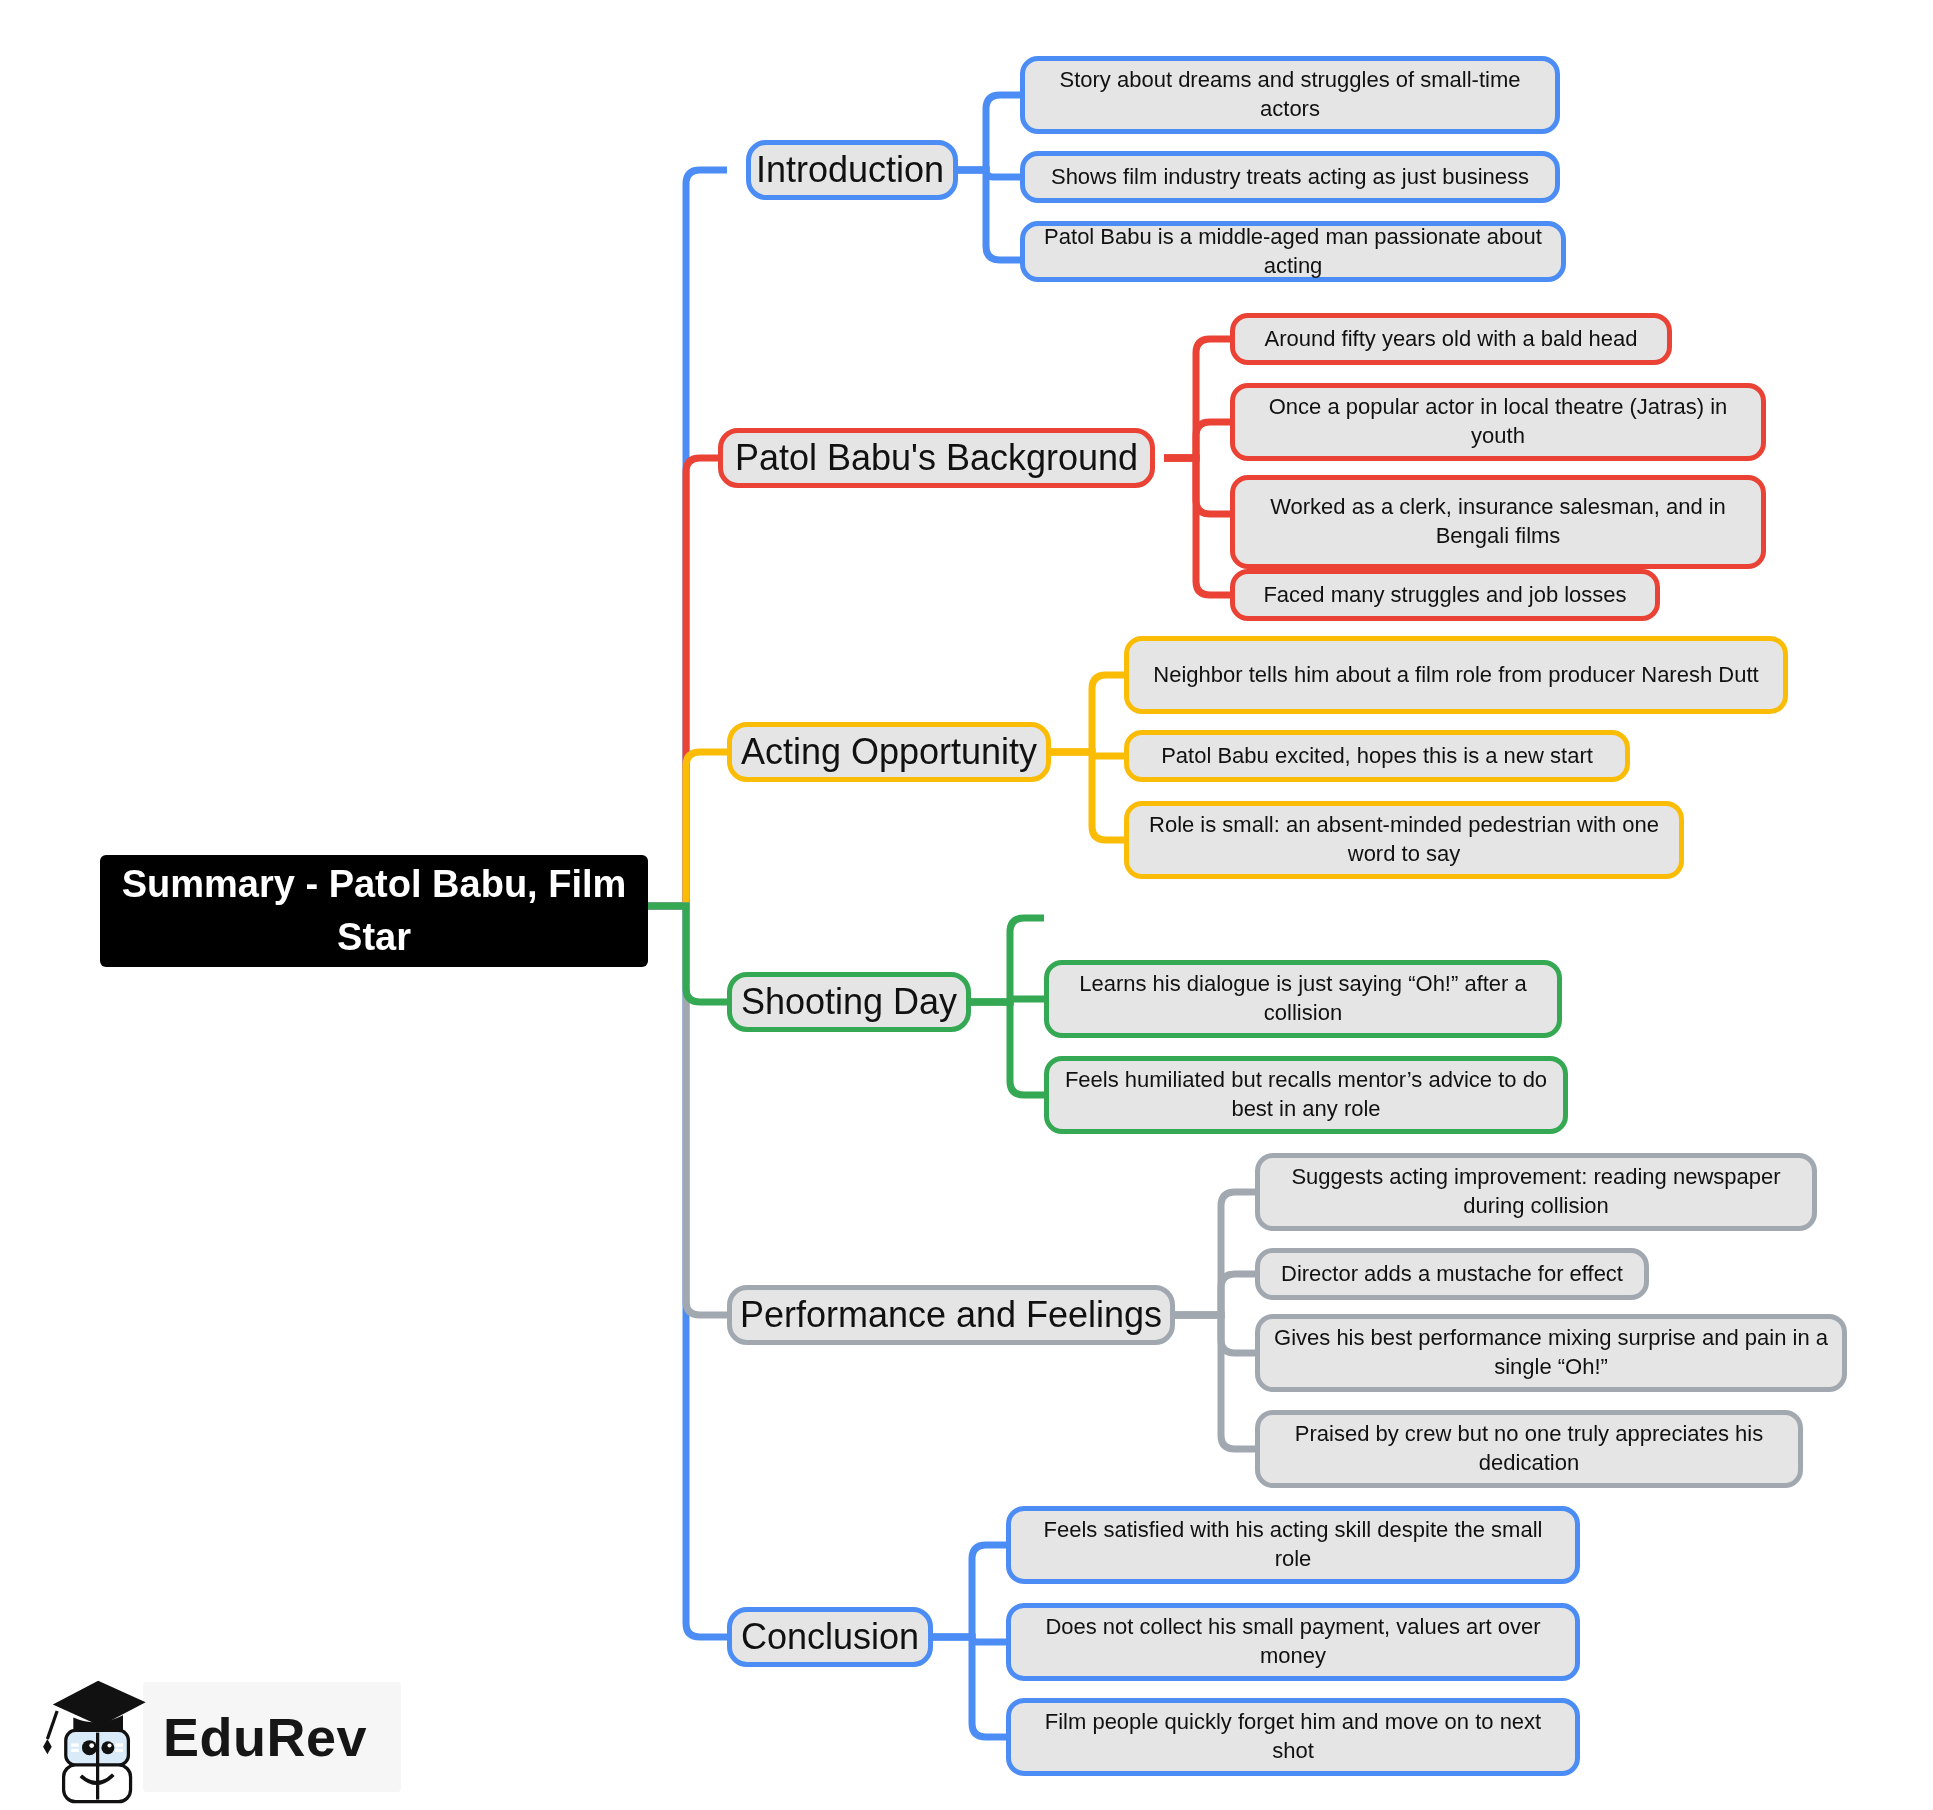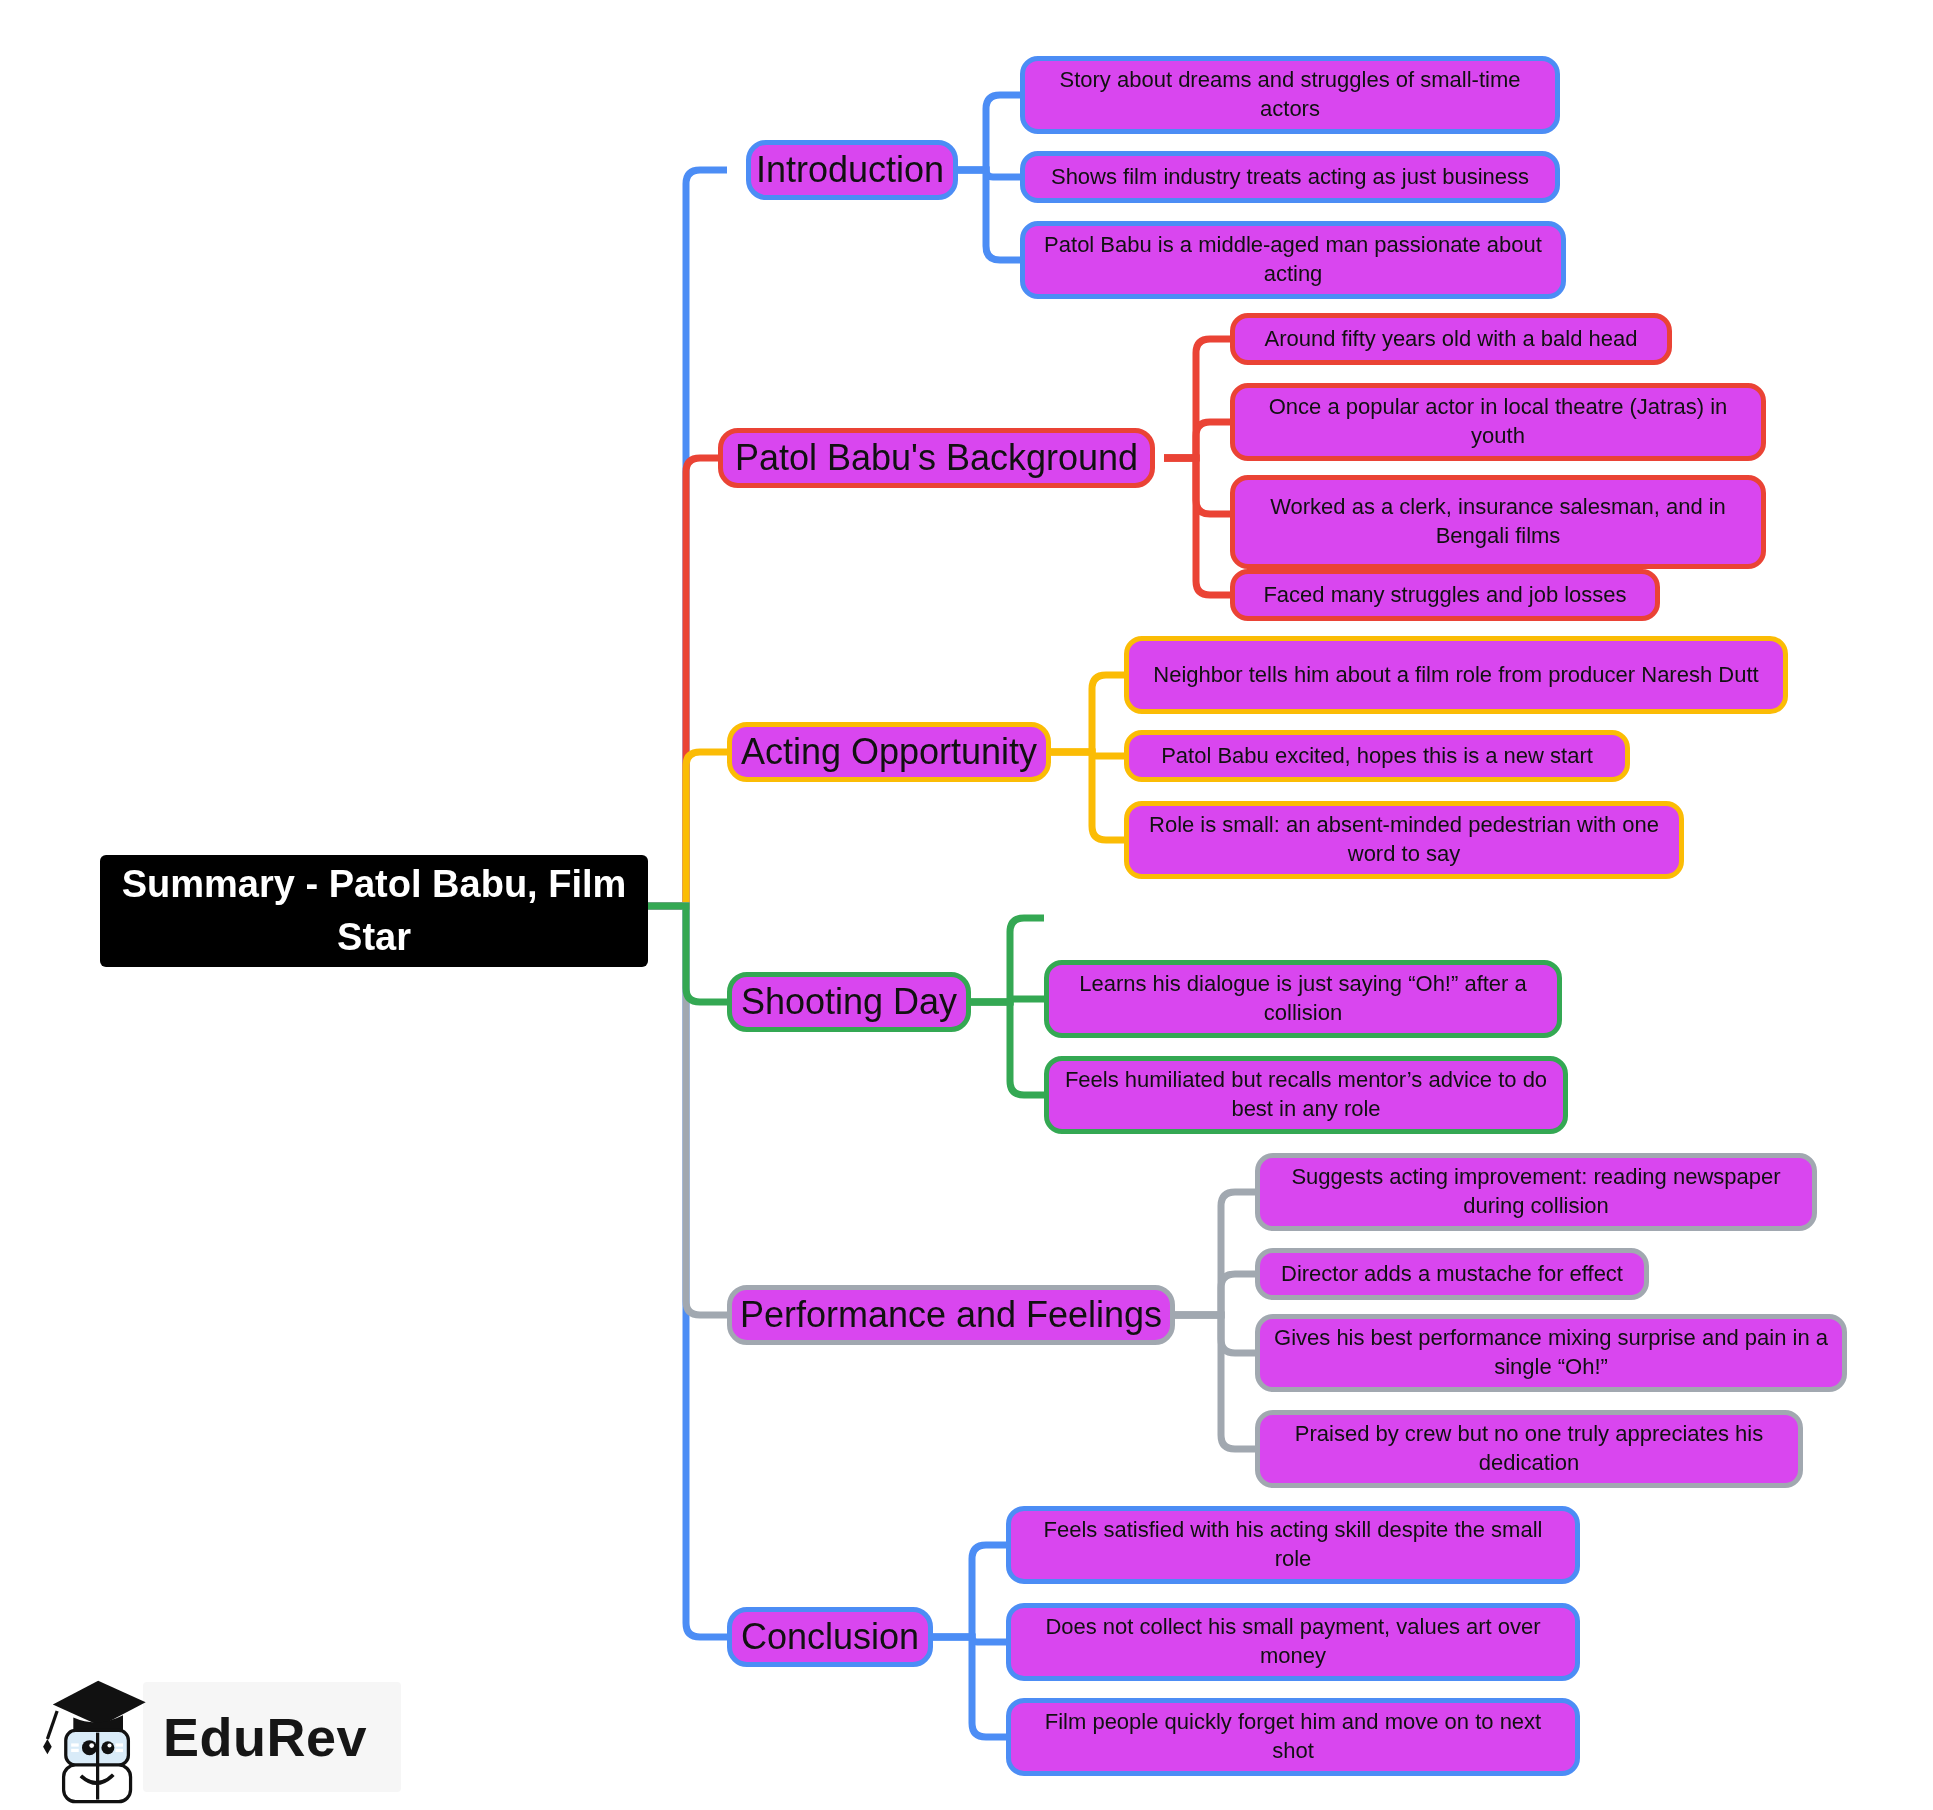--- a/index.html
+++ b/index.html
@@ -4,21 +4,21 @@
 <style>
   html,body{margin:0;padding:0;background:#ffffff;}
   #stage{
     position:relative;
     width:1933px;height:1810px;
     background:#ffffff;
     font-family:"Liberation Sans","DejaVu Sans",sans-serif;
     overflow:hidden;
   }
   #connectors{position:absolute;left:0;top:0;z-index:0;}
-  .node{position:absolute;box-sizing:border-box;display:flex;align-items:center;justify-content:center;text-align:center;z-index:1;background:#d946ef;}
+  .node{position:absolute;box-sizing:border-box;display:flex;align-items:center;justify-content:center;text-align:center;z-index:1;background:#e5e5e5;}
   .root-node{
     background:#000000;color:#ffffff;
     font-weight:bold;font-size:38px;line-height:1.4;
     border-radius:6px;padding:0 14px;z-index:2;
   }
   .branch-label{
     border:5px solid;border-radius:20px;
     font-size:36px;color:#111111;padding:0 10px;white-space:nowrap;
   }
   .child-node{
@@ -85,21 +85,21 @@
     <circle cx="61" cy="70" r="6" fill="#111"></circle>
     <circle cx="62.5" cy="68" r="1.9" fill="#ffffff"></circle>
     <rect x="20" y="86" width="62" height="34" rx="11" fill="#ffffff" stroke="#111" stroke-width="3"></rect>
     <line x1="51.5" y1="56" x2="51.5" y2="118" stroke="#111" stroke-width="3"></line>
     <path d="M36 96 Q51 110 66 95" stroke="#111" stroke-width="3.5" fill="none"></path>
   </svg>
 
   <div class="logo-text" style="left:163px;top:1700px;height:74px;">EduRev</div>
 <div class="node child-node" style="left: 1020px; top: 56px; width: 540px; height: 78px; border-color: rgb(76, 141, 245);">Story about dreams and struggles of small-time actors</div>
     <div class="node child-node" style="left: 1020px; top: 151px; width: 540px; height: 52px; border-color: rgb(76, 141, 245);">Shows film industry treats acting as just business</div>
-    <div class="node child-node" style="left: 1020px; top: 221px; width: 546px; height: 78px; border-color: rgb(76, 141, 245);">Patol Babu is a middle-aged man passionate about acting</div>
+    <div class="node child-node" style="left: 1020px; top: 221px; width: 546px; height: 61px; border-color: rgb(76, 141, 245);">Patol Babu is a middle-aged man passionate about acting</div>
     <div class="node branch-label" style="left: 746px; top: 140px; width: 212px; height: 60px; border-color: rgb(76, 141, 245); padding-left: 6px;">Introduction</div>
     <div class="node child-node" style="left: 1230px; top: 313px; width: 442px; height: 52px; border-color: rgb(234, 67, 53);">Around fifty years old with a bald head</div>
     <div class="node child-node" style="left: 1230px; top: 383px; width: 536px; height: 78px; border-color: rgb(234, 67, 53);">Once a popular actor in local theatre (Jatras) in youth</div>
     <div class="node child-node" style="left: 1230px; top: 475px; width: 536px; height: 94px; border-color: rgb(234, 67, 53);">Worked as a clerk, insurance salesman, and in Bengali films</div>
     <div class="node child-node" style="left: 1230px; top: 569px; width: 430px; height: 52px; border-color: rgb(234, 67, 53);">Faced many struggles and job losses</div>
     <div class="node branch-label" style="left: 718px; top: 428px; width: 437px; height: 60px; border-color: rgb(234, 67, 53);">Patol Babu's Background</div>
     <div class="node child-node" style="left: 1124px; top: 636px; width: 664px; height: 78px; border-color: rgb(251, 188, 5);">Neighbor tells him about a film role from producer Naresh Dutt</div>
     <div class="node child-node" style="left: 1124px; top: 730px; width: 506px; height: 52px; border-color: rgb(251, 188, 5);">Patol Babu excited, hopes this is a new start</div>
     <div class="node child-node" style="left: 1124px; top: 801px; width: 560px; height: 78px; border-color: rgb(251, 188, 5);">Role is small: an absent-minded pedestrian with one word to say</div>
     <div class="node branch-label" style="left: 727px; top: 722px; width: 324px; height: 60px; border-color: rgb(251, 188, 5);">Acting Opportunity</div>

